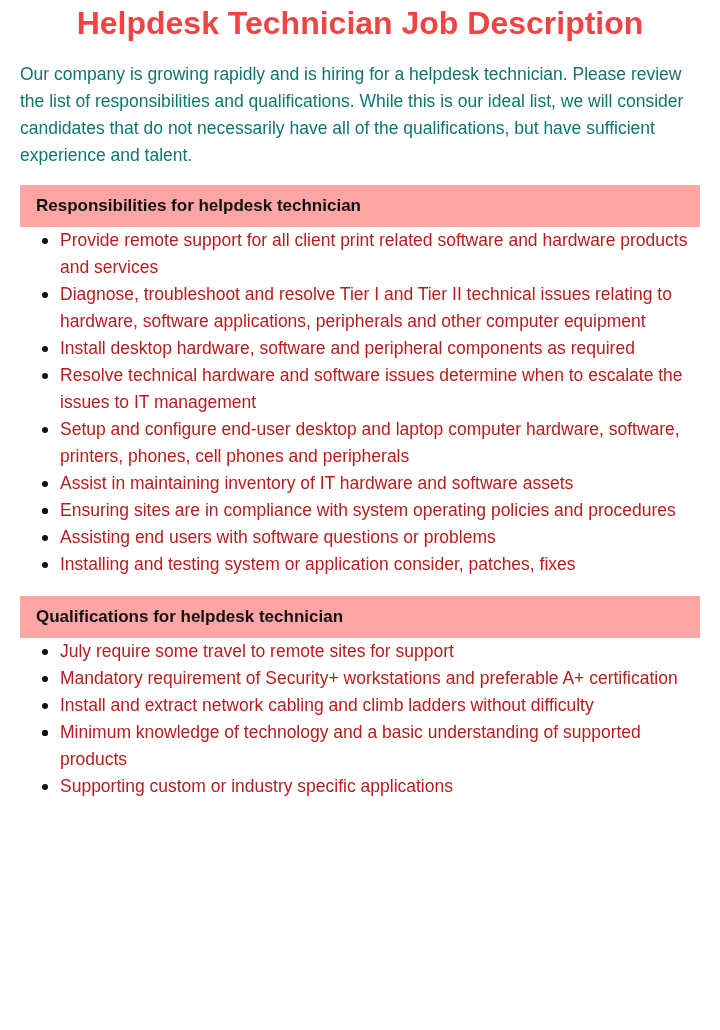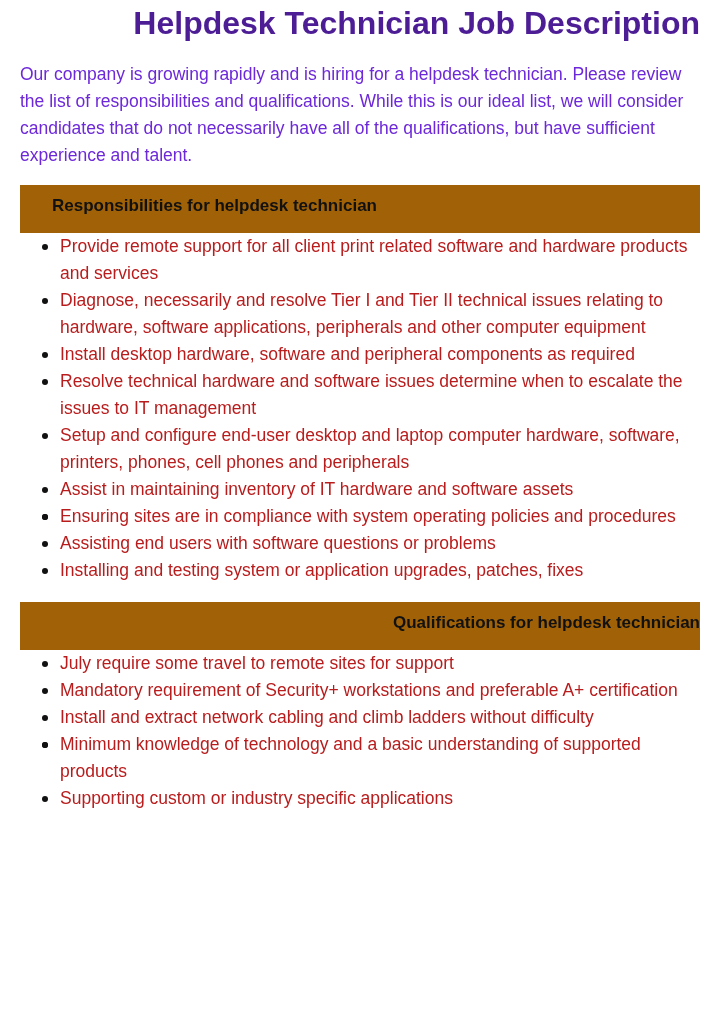--- a/index.html
+++ b/index.html
@@ -16,36 +16,36 @@
     }
     .page {
       padding: 0 20px;
     }
     h1 {
       margin: 0;
       padding-top: 2px;
       font-size: 32px;
       line-height: 42px;
       font-weight: bold;
-      text-align: right;
+      text-align: center;
       letter-spacing: 0px;
-      color: #4c1d95;
+      color: #ef4444;
     }
     .intro {
       margin: 17px 0 0 0;
       font-size: 17.5px;
       line-height: 27px;
-      color: #6d28d9;
+      color: #0f766e;
     }
     .section-header {
       margin-top: 16px;
-      background: #a16207;
-      height: 48px;
+      background: #fca5a5;
+      height: 42px;
       line-height: 42px;
-      padding-left: 32px;
+      padding-left: 16px;
       font-size: 17px;
       font-weight: bold;
       color: #111111;
       box-sizing: border-box;
     }
     ul.items {
       list-style: none;
       margin: 0;
       padding: 0;
     }
@@ -59,44 +59,44 @@
     ul.items li .bullet {
       position: absolute;
       left: 22px;
       top: 11px;
       width: 6px;
       height: 6px;
       border-radius: 50%;
       background: #111111;
     }
     .resp-list { margin-top: 20px; }
-    .qual-header { margin-top: 18px; text-align: right; }
+    .qual-header { margin-top: 18px; }
     .qual-list { margin-top: 20px; }
   </style>
 </head>
 <body>
 
 <div class="page">
   <h1>Helpdesk Technician Job Description</h1>
 
   <p class="intro">Our company is growing rapidly and is hiring for a helpdesk technician. Please review the list of responsibilities and qualifications. While this is our ideal list, we will consider candidates that do not necessarily have all of the qualifications, but have sufficient experience and talent.</p>
 
   <div class="section-header">Responsibilities for helpdesk technician</div>
 
   <ul class="items resp-list">
     <li><span class="bullet"></span><span>Provide remote support for all client print related software and hardware products and services</span></li>
-    <li><span class="bullet"></span><span>Diagnose, necessarily and resolve Tier I and Tier II technical issues relating to hardware, software applications, peripherals and other computer equipment</span></li>
+    <li><span class="bullet"></span><span>Diagnose, troubleshoot and resolve Tier I and Tier II technical issues relating to hardware, software applications, peripherals and other computer equipment</span></li>
     <li><span class="bullet"></span><span>Install desktop hardware, software and peripheral components as required</span></li>
     <li><span class="bullet"></span><span>Resolve technical hardware and software issues determine when to escalate the issues to IT management</span></li>
     <li><span class="bullet"></span><span>Setup and configure end-user desktop and laptop computer hardware, software, printers, phones, cell phones and peripherals</span></li>
     <li><span class="bullet"></span><span>Assist in maintaining inventory of IT hardware and software assets</span></li>
     <li><span class="bullet"></span></li>
     <li><span class="bullet"></span><span>Ensuring sites are in compliance with system operating policies and procedures</span></li>
     <li><span class="bullet"></span><span>Assisting end users with software questions or problems</span></li>
-    <li><span class="bullet"></span><span>Installing and testing system or application upgrades, patches, fixes</span></li>
+    <li><span class="bullet"></span><span>Installing and testing system or application consider, patches, fixes</span></li>
   </ul>
 
   <div class="section-header qual-header">Qualifications for helpdesk technician</div>
 
   <ul class="items qual-list">
     <li><span class="bullet"></span><span>July require some travel to remote sites for support</span></li>
     <li><span class="bullet"></span><span>Mandatory requirement of Security+ workstations and preferable A+ certification</span></li>
     <li><span class="bullet"></span><span>Install and extract network cabling and climb ladders without difficulty</span></li>
     <li><span class="bullet"></span></li>
     <li><span class="bullet"></span><span>Minimum knowledge of technology and a basic understanding of supported products</span></li>

